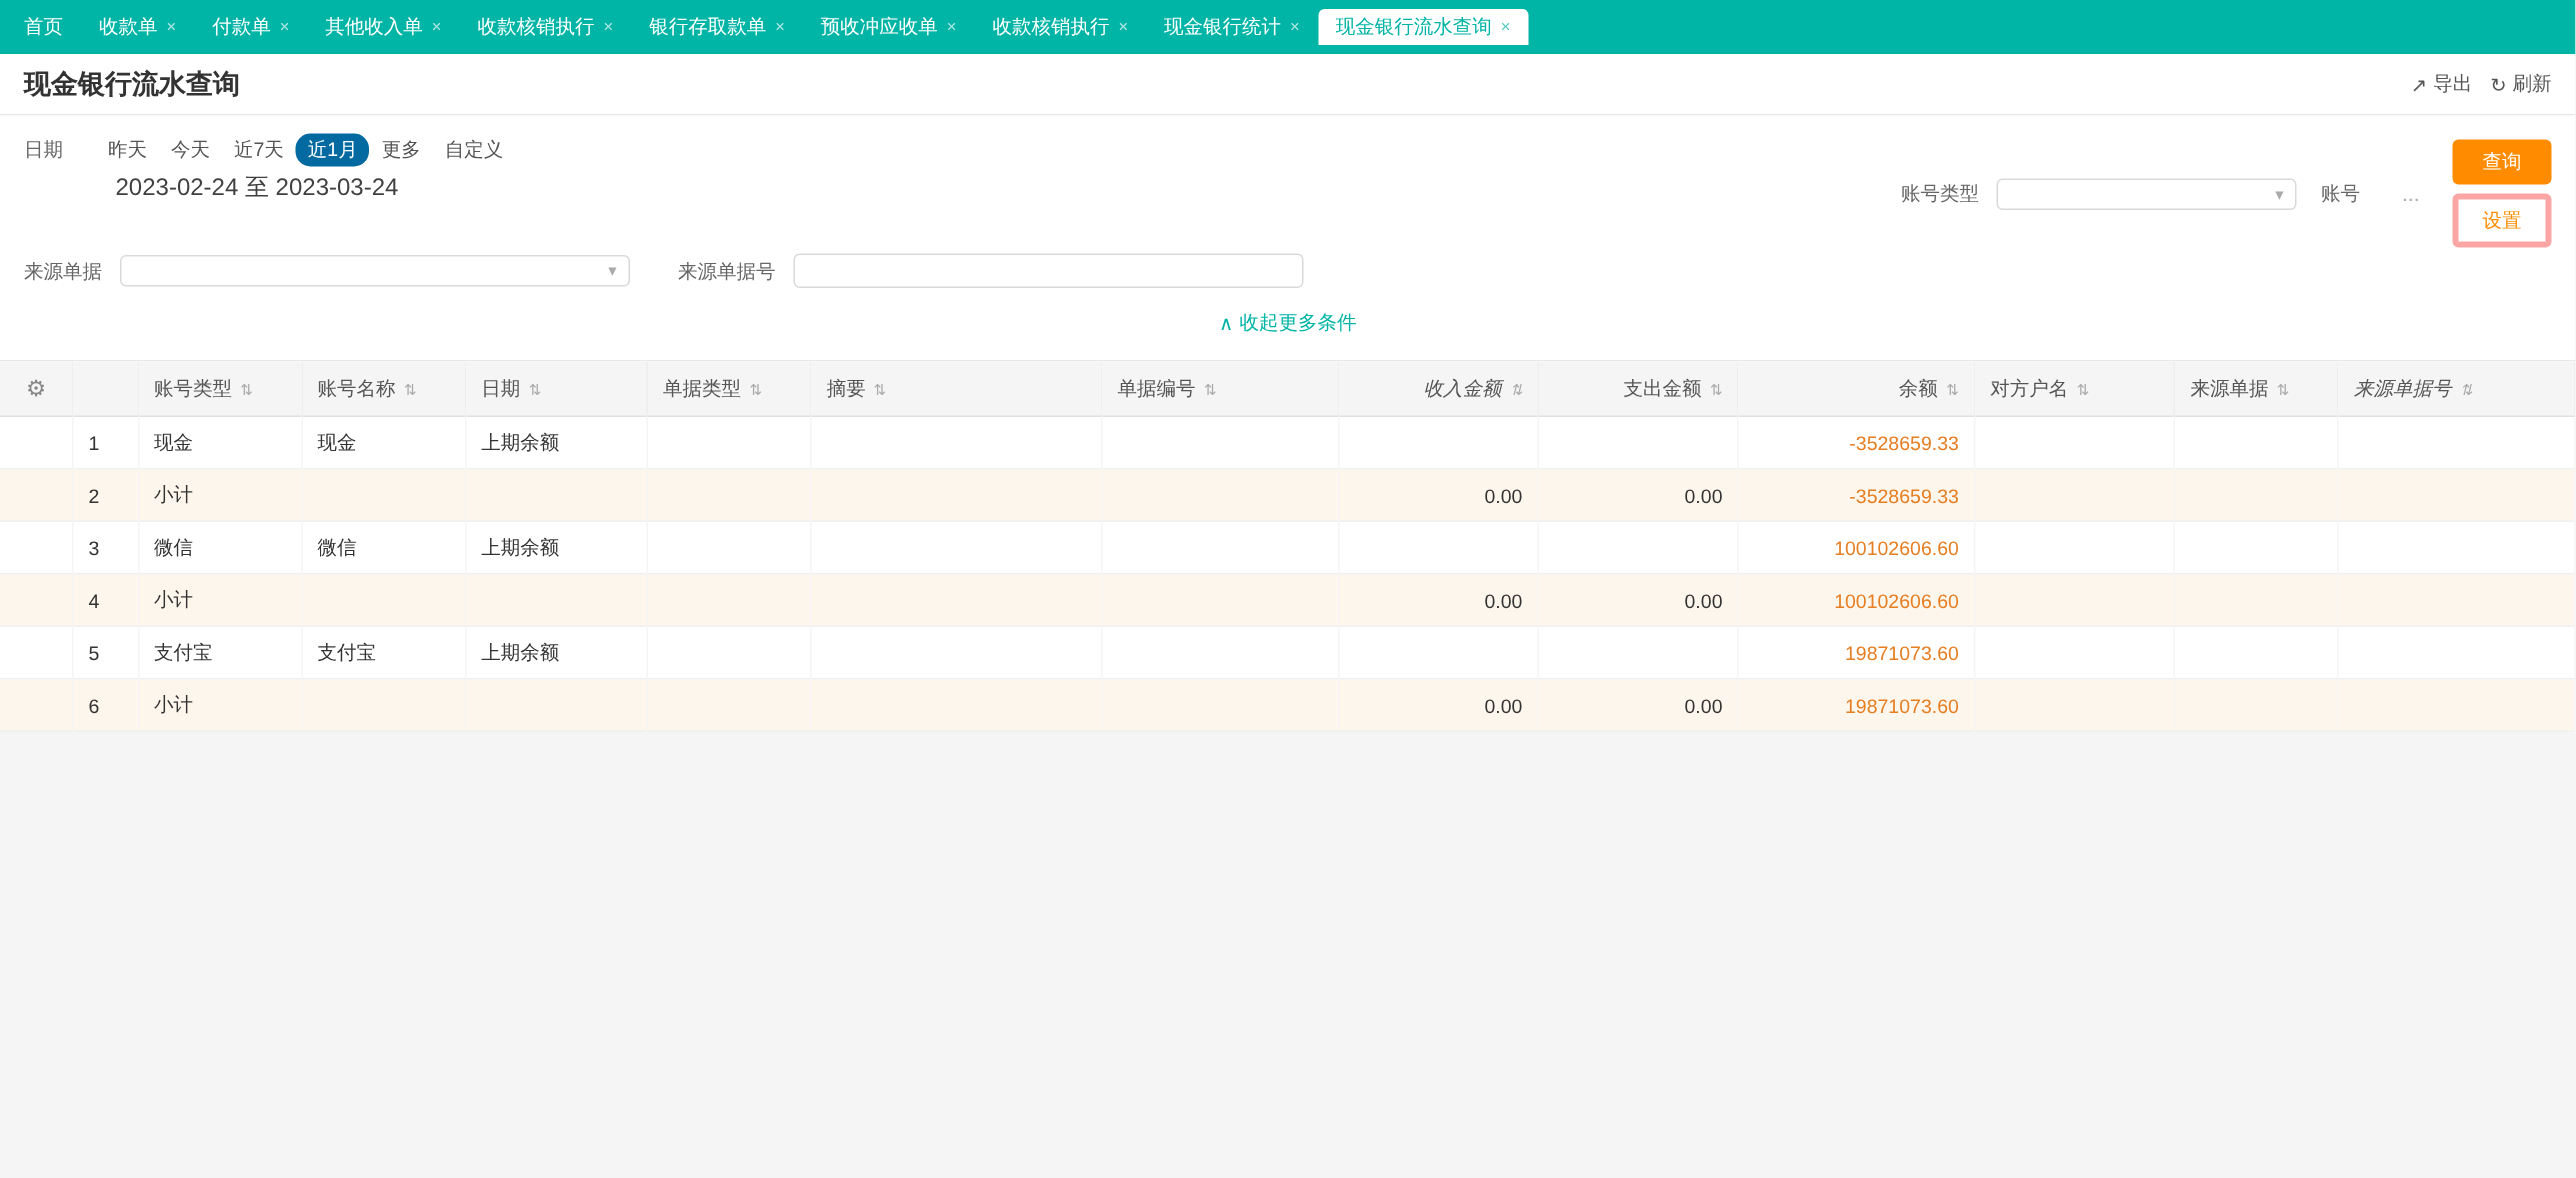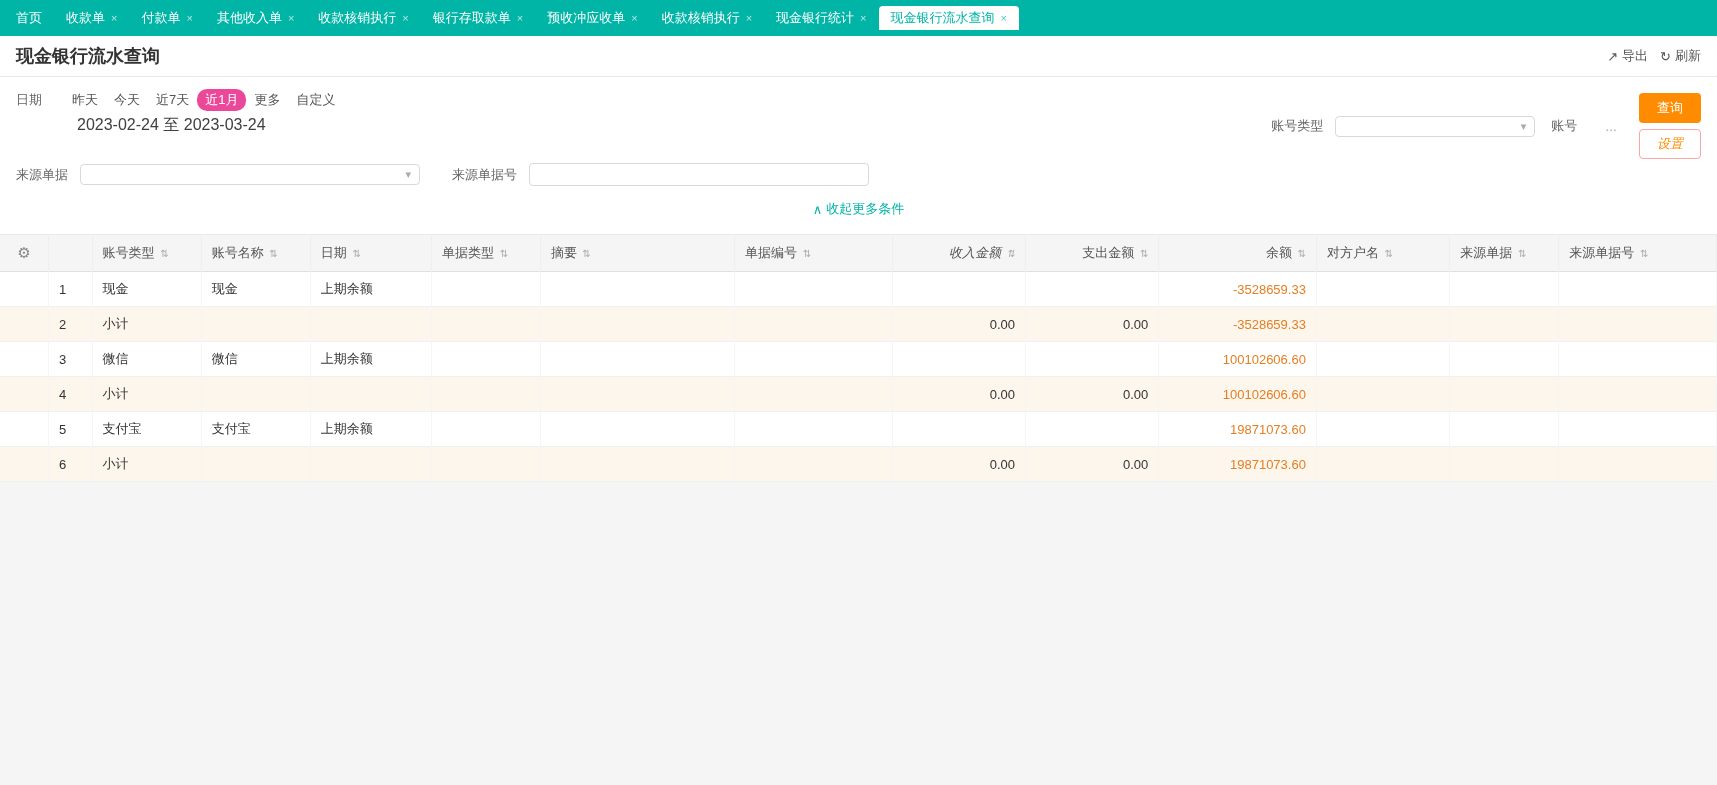--- a/index.html
+++ b/index.html
@@ -91,21 +91,21 @@
       gap: 0;
     }
     .date-option {
       padding: 2px 8px;
       border-radius: 3px;
       cursor: pointer;
       font-size: 13px;
       color: #555;
     }
     .date-option.active {
-      background: #ec4899;
+      background: #0369a1;
       color: #fff;
       border-radius: 10px;
     }
     .date-range {
       font-size: 16px;
       color: #404040;
       margin-left: 21px;
     }
     .filter-select-container {
       display: flex;
@@ -132,26 +132,25 @@
       color: #fff;
       border: none;
       border-radius: 4px;
       padding: 6px 18px;
       font-size: 13px;
       cursor: pointer;
     }
     .btn-settings {
       background: #fff;
       color: #ff8c00;
-      border: 1px solid #fca5a5;
+      border: 4px solid #fca5a5;
       border-radius: 4px;
       padding: 5px 16px;
       font-size: 13px;
       cursor: pointer;
-      font-style: italic;
     }
     .filter-actions {
       display: flex;
       flex-direction: column;
       gap: 6px;
       margin-left: auto;
     }
     .collapse-bar {
       display: flex;
       align-items: center;
@@ -213,21 +212,21 @@
     .col-account-name { width: 90px; }
     .col-date { width: 100px; }
     .col-doc-type { width: 90px; }
     .col-summary { width: 160px; font-family: Liberation Serif, serif; }
     .col-doc-no { width: 130px; }
     .col-income { width: 110px; text-align: right; }
     .col-expense { width: 110px; text-align: right; }
     .col-balance { width: 130px; text-align: right; }
     .col-counterpart { width: 110px; }
     .col-source-doc { width: 90px; }
-    .col-source-doc-no { width: 130px; }
+    .col-source-doc-no { width: 130px; font-style: italic; }
   </style>
 </head>
 <body>
 
 <nav class="top-nav">
   <div class="nav-tab home">
     <span>首页</span>
   </div>
   <div class="nav-tab">
     <span>收款单</span>

